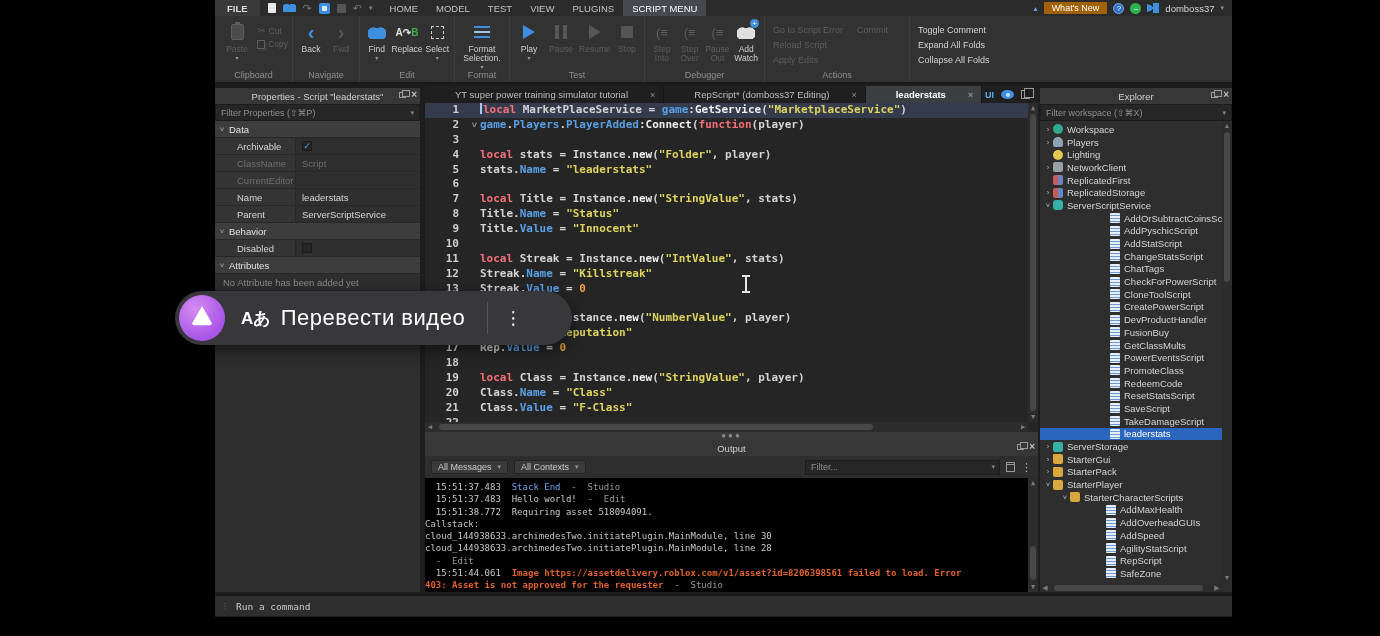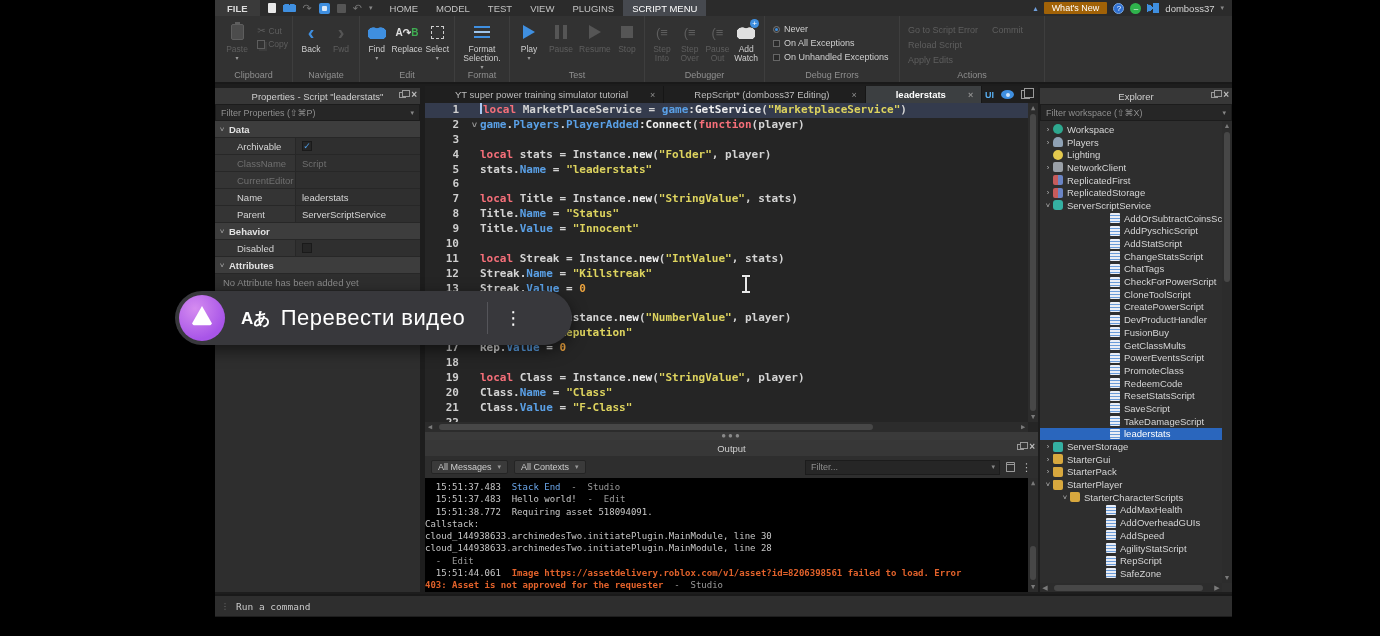--- a/index.html
+++ b/index.html
@@ -102,21 +102,21 @@
   
   .props{position:absolute;left:0;top:88px;width:205px;height:504px;background:#2e2e2e;display:flex;flex-direction:column}
   .prows{}
   .prow{height:17px;display:flex;align-items:center;font-size:9.5px;color:#d6d6d6;border-bottom:1px solid #272727}
   .prow .exp{display:none;width:14px;text-align:center;color:#aaa;font-size:8px}
   .prow .pname{width:81px;padding-left:22px;background:#343434;height:100%;display:flex;align-items:center;border-right:1px solid #272727}
   .prow .pval{flex:1;padding-left:6px;background:#2f2f2f;height:100%;display:flex;align-items:center}
   .prow .pcheck{display:none}
   .prow.t-section{background:#3d3d3d;color:#e2e2e2}
   .prow.t-section .exp{display:block}
-  .prow.t-section .pname{background:transparent;border:none;padding-left:0;font-weight:bold;width:auto}
+  .prow.t-section .pname{background:transparent;border:none;padding-left:0;font-weight:normal;width:auto}
   .prow.t-check .pval{align-items:center}
   .prow.t-check .pcheck{display:inline-block;width:10px;height:10px;background:#262626;border:1px solid #1a1a1a;
     font-size:9px;line-height:9px;color:#4f9ee8;text-align:center}
   .prow.t-check.checked .pcheck::after{content:"✓"}
   .prow.disabled .pname,.prow.disabled .pval{color:#6f6f6f}
   .prow.t-note{background:#2e2e2e;color:#8a8a8a}
   .prow.t-note .pname{background:transparent;border:none;width:auto;padding-left:8px}
 
   
   .editor-col{position:absolute;left:210px;top:86px;width:613px;height:506px;display:flex;flex-direction:column}
@@ -399,50 +399,40 @@
           <div class="bigbtn" style="width:30px">
             <span class="bicon">
                 <span class="ic-watch"></span>
               </span>
             <span class="blabel">Add Watch</span>
           </div>
         </div>
         <div class="glabel">Debugger</div>
       </div>
 
-      <div class="rgroup" style="width:135px">
-        <div class="decol">
-          <div class="derow">
-              <span class="radio on"></span>
-              <span>Never</span>
-            </div>
-          <div class="derow">
-              <span class="chk"></span>
-              <span>On All Exceptions</span>
-            </div>
-          <div class="derow">
-              <span class="chk"></span>
-              <span>On Unhandled Exceptions</span>
-            </div>
-        </div>
-        <div class="glabel">Debug Errors</div>
-      </div>
 
       <div class="rgroup" style="width:145px">
         <div class="decol">
           <div class="actrow">
             <div class="txtbtn">Go to Script Error</div>
             <div class="txtbtn">Commit</div>
           </div>
           <div class="txtbtn">Reload Script</div>
           <div class="txtbtn">Apply Edits</div>
         </div>
         <div class="glabel">Actions</div>
       </div>
 
+      <div class="rgroup" style="width:110px;border-right:none">
+        <div class="decol">
+          <div class="txtbtn on">Toggle Comment</div>
+          <div class="txtbtn on">Expand All Folds</div>
+          <div class="txtbtn on">Collapse All Folds</div>
+        </div>
+      </div>
       <div class="rgroup" style="flex:1;border-right:none"></div>
     </div>
 
     <div class="props">
       <div class="panel-title">
         <span>Properties - Script "leaderstats"</span>
         <span class="ptools">
           <span class="popout"></span>
           <span class="closex">×</span>
         </span>

